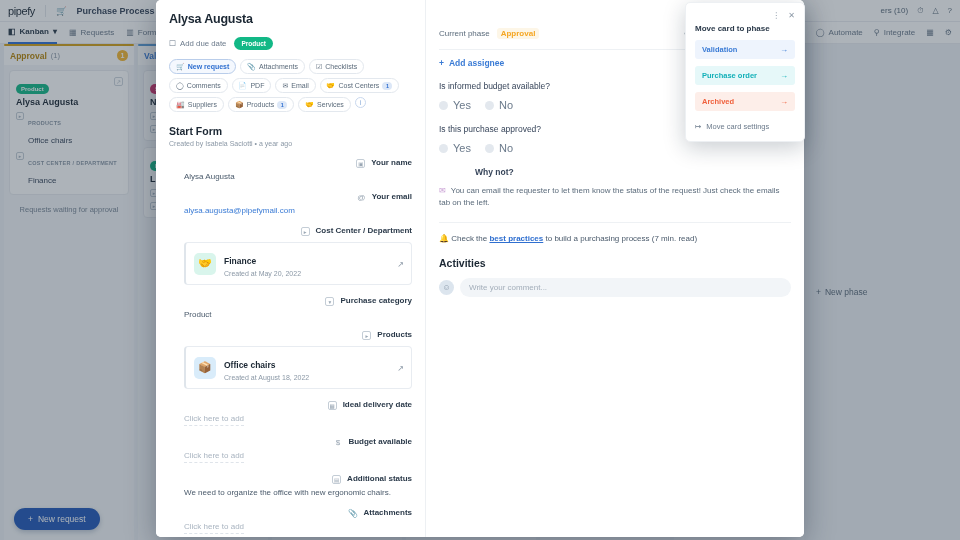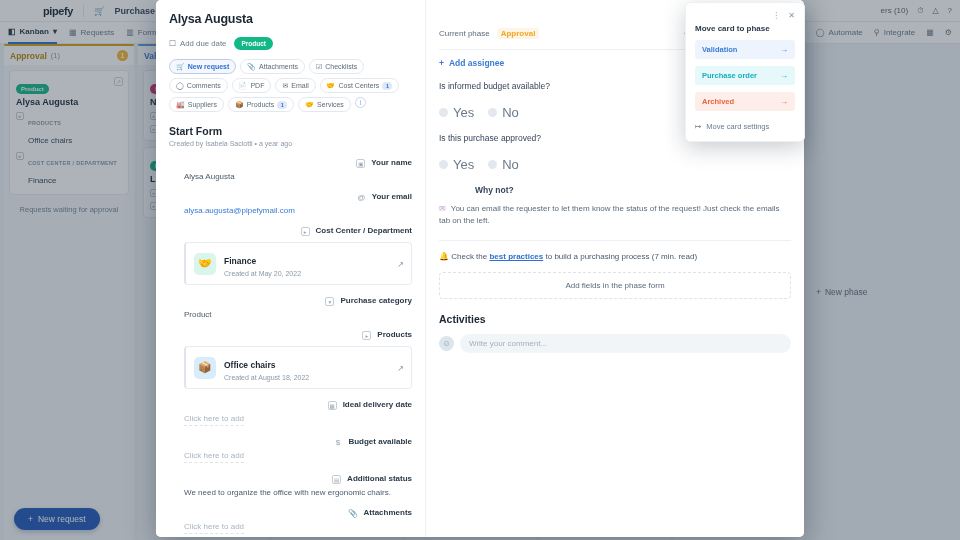--- a/index.html
+++ b/index.html
@@ -12,21 +12,21 @@
   }
   #app { position: relative; width: 960px; height: 540px; }
 
   
   .bg-layer { position: absolute; inset: 0; background: #eef1f5; }
 
   .topbar {
     height: 22px; background: #ffffff; display: flex; align-items: center;
     padding: 0 8px; gap: 10px; border-bottom: 1px solid #eaecf0;
   }
-  .logo { font-size: 11px; font-weight: 700; letter-spacing: -0.4px; color: #1b2733; margin-left: 35px; }
+  .logo { font-size: 11px; font-weight: 400; letter-spacing: -0.4px; color: #1b2733; }
   .tb-div { width: 1px; height: 12px; background: #e2e6ea; }
   .tb-item { display: flex; align-items: center; gap: 4px; font-size: 8.5px; color: #5b6b7b; }
   .tb-item.strong { font-weight: 600; color: #37455a; font-size: 9px; }
   .pill-dark {
     background: #2b3a4a; color: #fff; font-size: 7.5px; font-weight: 600;
     border-radius: 8px; padding: 2px 7px;
   }
   .tb-right { margin-left: auto; display: flex; align-items: flex-start; gap: 9px; }
   .tb-right .tb-item { font-size: 8px; }
 
@@ -140,21 +140,21 @@
   .ph-cur { font-size: 8px; font-weight: 700; color: #f5a623; background: #fdf6e7;
     padding: 1px 4px; border-radius: 3px; }
   .ph-actions { margin-left: auto; display: flex; gap: 12px; align-items: center; }
   .ph-act { display: flex; align-items: center; gap: 4px; font-size: 8px; color: #6b7a8b; }
   .hr { height: 1px; background: #eef1f4; margin: 10px 13px 0; }
 
   .q { margin: 13px 13px 0; }
   .q-label { font-size: 8.5px; color: #37455a; }
   .q-label.b { font-weight: 700; margin-left: 36px; }
   .radios { display: flex; gap: 14px; margin-top: 8px; }
-  .radio { display: flex; align-items: center; gap: 5px; font-size: 13px; color: #6b7a8b; margin-top: 6px; }
+  .radio { display: flex; align-items: center; gap: 5px; font-size: 11px; color: #6b7a8b; }
   .rdot { width: 9px; height: 9px; border-radius: 50%; background: #e3e8ee; }
   .assignee { display: flex; align-items: center; gap: 5px; margin: 8px 13px 0;
     font-size: 8.5px; color: #3a7bd5; font-weight: 600; }
   .note { margin: 8px 13px 0; font-size: 8px; color: #5b6b7b; line-height: 1.45; }
   .note .env { color: #c9a0d4; margin-right: 3px; }
   .hint { margin: 11px 13px 0; font-size: 8px; color: #4a5a6b; }
   .hint a { color: #2f6fd0; font-weight: 700; }
   .addfields {
     margin: 11px 13px 0; border: 1px dashed #dde3ea; border-radius: 4px;
     text-align: center; padding: 8px; font-size: 8px; color: #5b6b7b;
@@ -575,21 +575,20 @@
         <span>You can email the requester to let them know the status of the request! Just check the emails tab on the left.</span>
       </div>
 
       <div class="hr" style="margin-top:14px"></div>
 
       <div class="hint">
         <span>🔔</span>
         <span>Check the </span><a href="#">best practices</a><span> to build a purchasing process (7 min. read)</span>
       </div>
 
-      <div class="addfields">Add fields in the phase form</div>
 
       <div class="act-title">Activities</div>
       <div class="comment">
         <span class="avatar">☺</span>
         <span class="cbox">Write your comment...</span>
       </div>
     </div>
   </div>
 
   <div class="popover">

